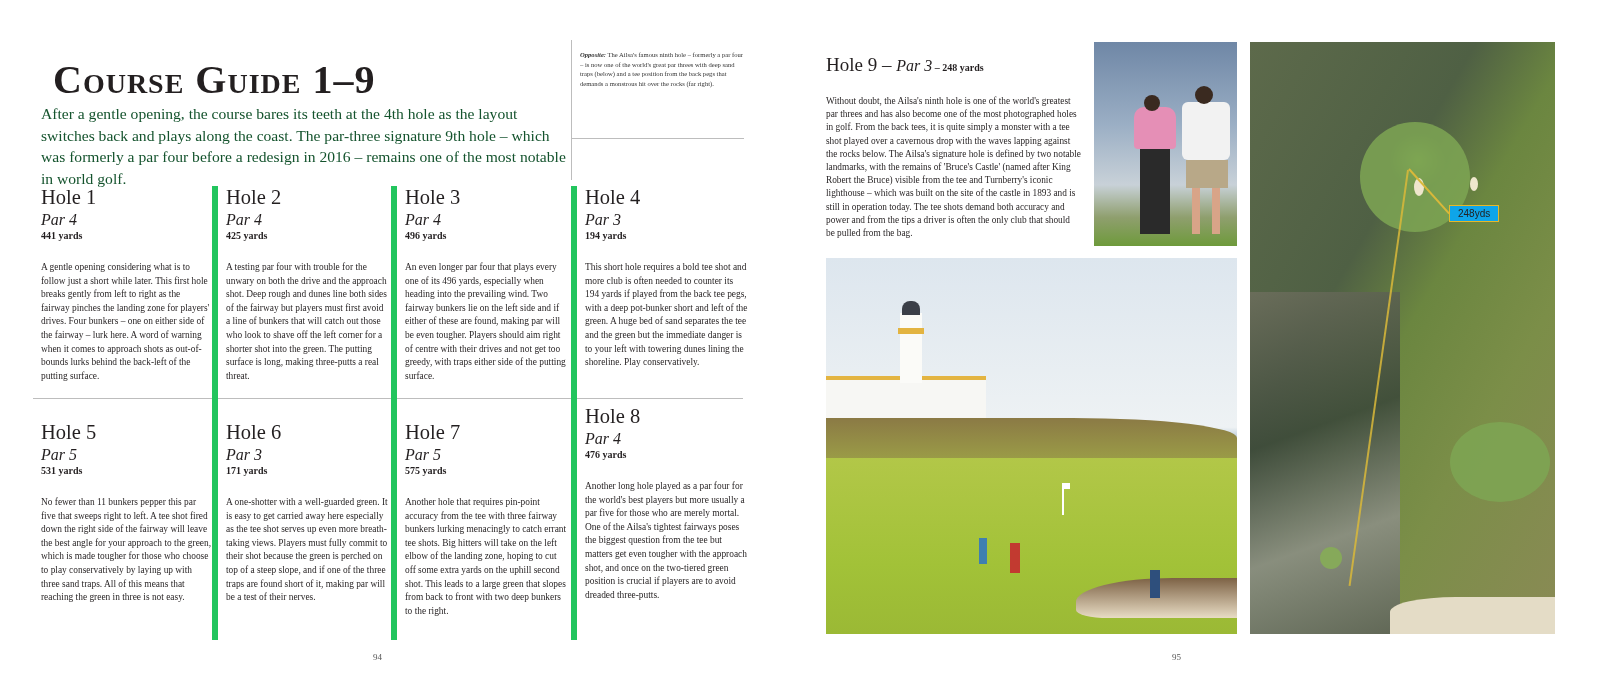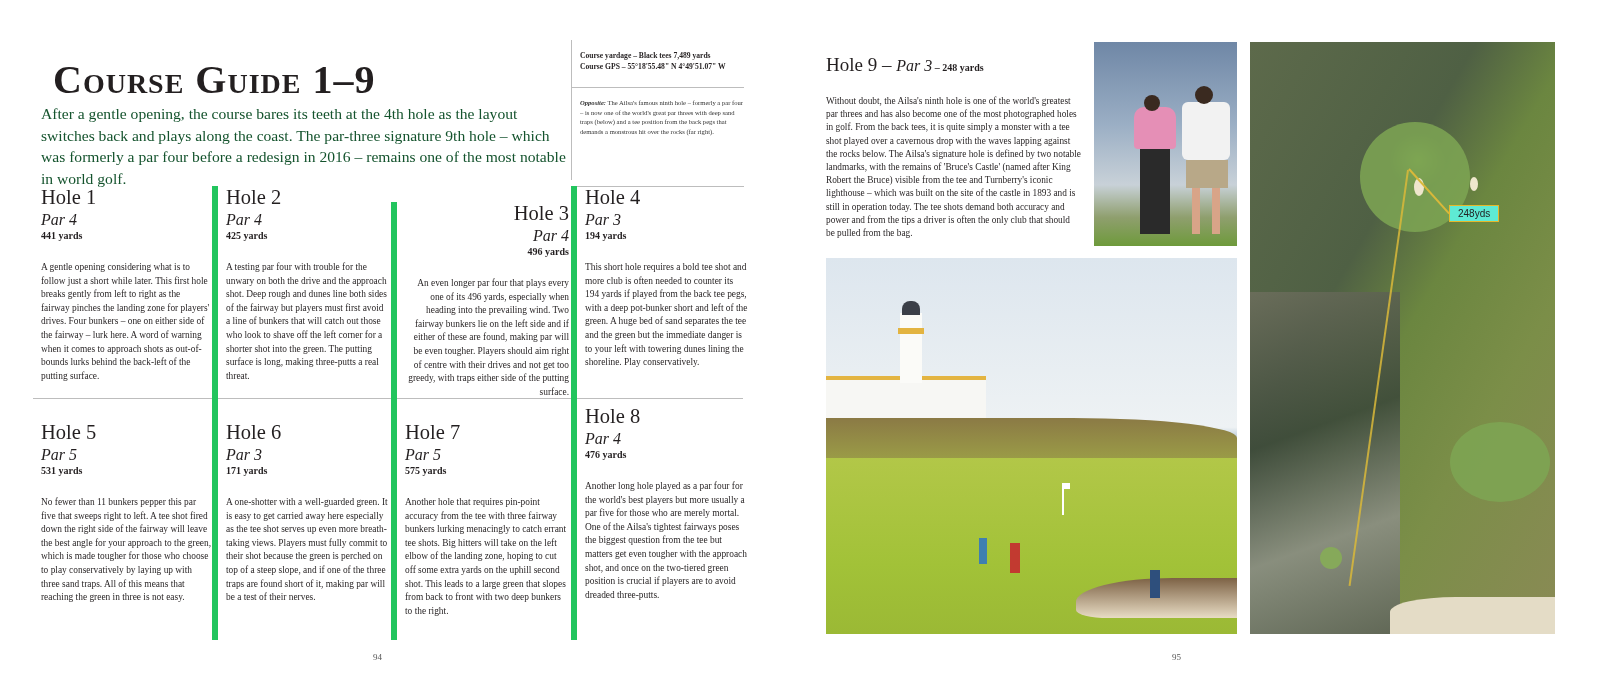--- a/index.html
+++ b/index.html
@@ -47,59 +47,55 @@
     left: 826px; top: 258px; width: 411px; height: 376px;
     background: linear-gradient(180deg, #dde6ee 0%, #eef2f4 45%, #3f6f9a 55%, #3d6b93 58%, #9c8a4e 62%, #a9b24a 70%, #a8c23c 80%, #9cbc34 100%);
   }
   .photo-aerial {
     left: 1250px; top: 42px; width: 305px; height: 592px;
     background:
       radial-gradient(ellipse 40px 40px at 55% 20%, #7da24e 0%, transparent 70%),
       linear-gradient(120deg, #5d6a4b 0%, #4f6044 35%, #6b8640 50%, #7b8e48 70%, #8a8a55 100%);
   }
   .yardage-label {
-    position: absolute; left: 1449px; top: 205px; padding: 2px 8px; background: #5eead4;
+    position: absolute; left: 1449px; top: 205px; padding: 2px 8px; background: #0ea5e9;
     border: 1.5px solid #e5b82a; font-family: "Liberation Sans", sans-serif; font-size: 10px; color: #222;
   }
   .shot-line { position: absolute; left: 1407px; top: 170px; width: 2px; height: 420px; background: #d9b83a; transform: rotate(8deg); transform-origin: top; opacity: 0.85; }
   .shot-line-2 { position: absolute; left: 1409px; top: 168px; width: 60px; height: 2px; background: #d9b83a; transform: rotate(48deg); transform-origin: left; }
   .shape { position: absolute; }
 </style>
 </head>
 <body>
 
 <h1 class="page-title">Course Guide 1–9</h1>
 <p class="intro">After a gentle opening, the course bares its teeth at the 4th hole as the layout switches back and plays along the coast. The par-three signature 9th hole – which was formerly a par four before a redesign in 2016 – remains one of the most notable in world golf.</p>
 
 <div class="sidebar">
-  <div class="facts">
-    <div>Course yardage – Black tees 7,489 yards</div>
-    <div>Course GPS – 55°18'55.48" N 4°49'51.07" W</div>
-  </div>
   <div class="caption">
     <b>Opposite:</b><span> The Ailsa's famous ninth hole – formerly a par four – is now one of the world's great par threes with deep sand traps (below) and a tee position from the back pegs that demands a monstrous hit over the rocks (far right).</span>
   </div>
 </div>
 
 <div class="row-divider"></div>
 
 <div class="grid">
   <div class="hole" style="left:0;top:0;height:218px;">
     <h2>Hole 1</h2>
     <div class="par">Par 4</div>
     <div class="yards">441 yards</div>
     <p>A gentle opening considering what is to follow just a short while later. This first hole breaks gently from left to right as the fairway pinches the landing zone for players' drives. Four bunkers – one on either side of the fairway – lurk here. A word of warning when it comes to approach shots as out-of-bounds lurks behind the back-left of the putting surface.</p>
   </div>
   <div class="hole bordered" style="left:179px;top:0;height:218px;">
     <h2>Hole 2</h2>
     <div class="par">Par 4</div>
     <div class="yards">425 yards</div>
     <p>A testing par four with trouble for the unwary on both the drive and the approach shot. Deep rough and dunes line both sides of the fairway but players must first avoid a line of bunkers that will catch out those who look to shave off the left corner for a shorter shot into the green. The putting surface is long, making three-putts a real threat.</p>
   </div>
-  <div class="hole bordered" style="left:358px;top:16px;height:218px;text-align:right;">
+  <div class="hole bordered" style="left:358px;top:0;height:218px;">
     <h2>Hole 3</h2>
     <div class="par">Par 4</div>
     <div class="yards">496 yards</div>
     <p>An even longer par four that plays every one of its 496 yards, especially when heading into the prevailing wind. Two fairway bunkers lie on the left side and if either of these are found, making par will be even tougher. Players should aim right of centre with their drives and not get too greedy, with traps either side of the putting surface.</p>
   </div>
   <div class="hole bordered" style="left:538px;top:0;height:218px;">
     <h2>Hole 4</h2>
     <div class="par">Par 3</div>
     <div class="yards">194 yards</div>
     <p>This short hole requires a bold tee shot and more club is often needed to counter its 194 yards if played from the back tee pegs, with a deep pot-bunker short and left of the green. A huge bed of sand separates the tee and the green but the immediate danger is to your left with towering dunes lining the shoreline. Play conservatively.</p>

